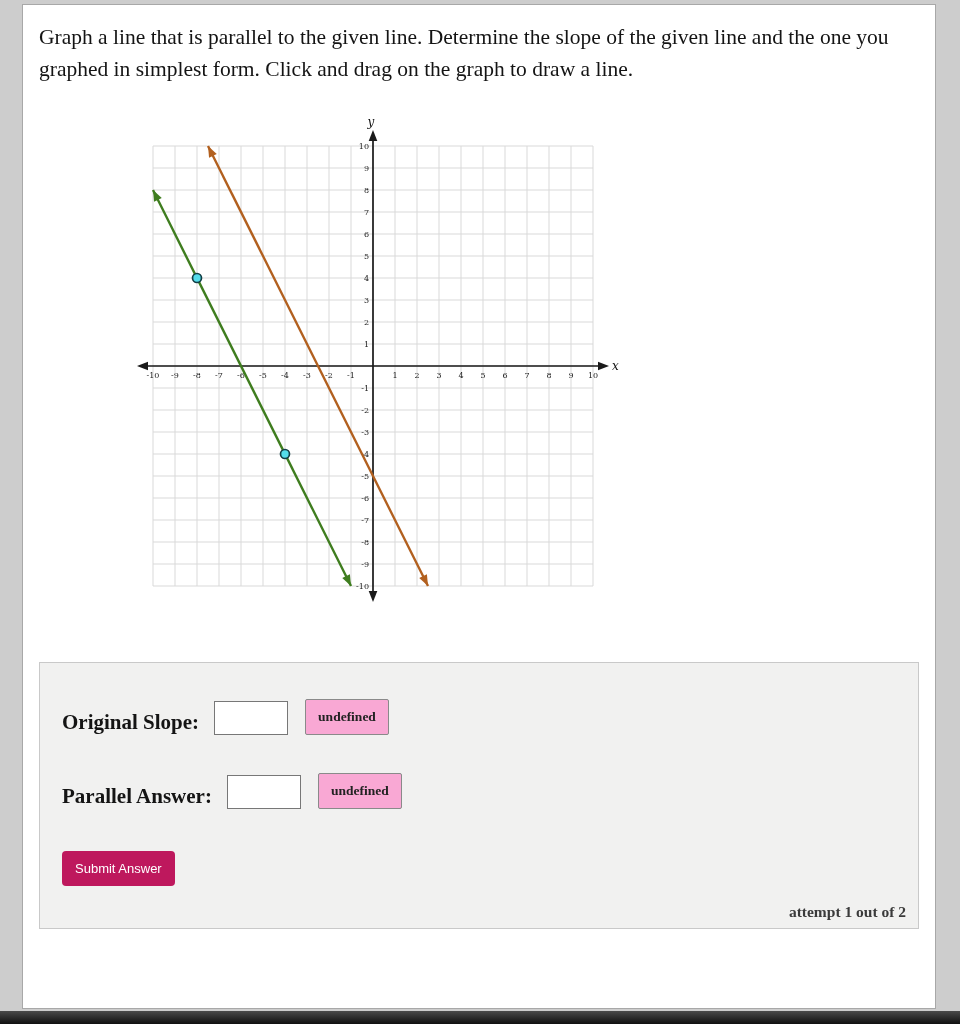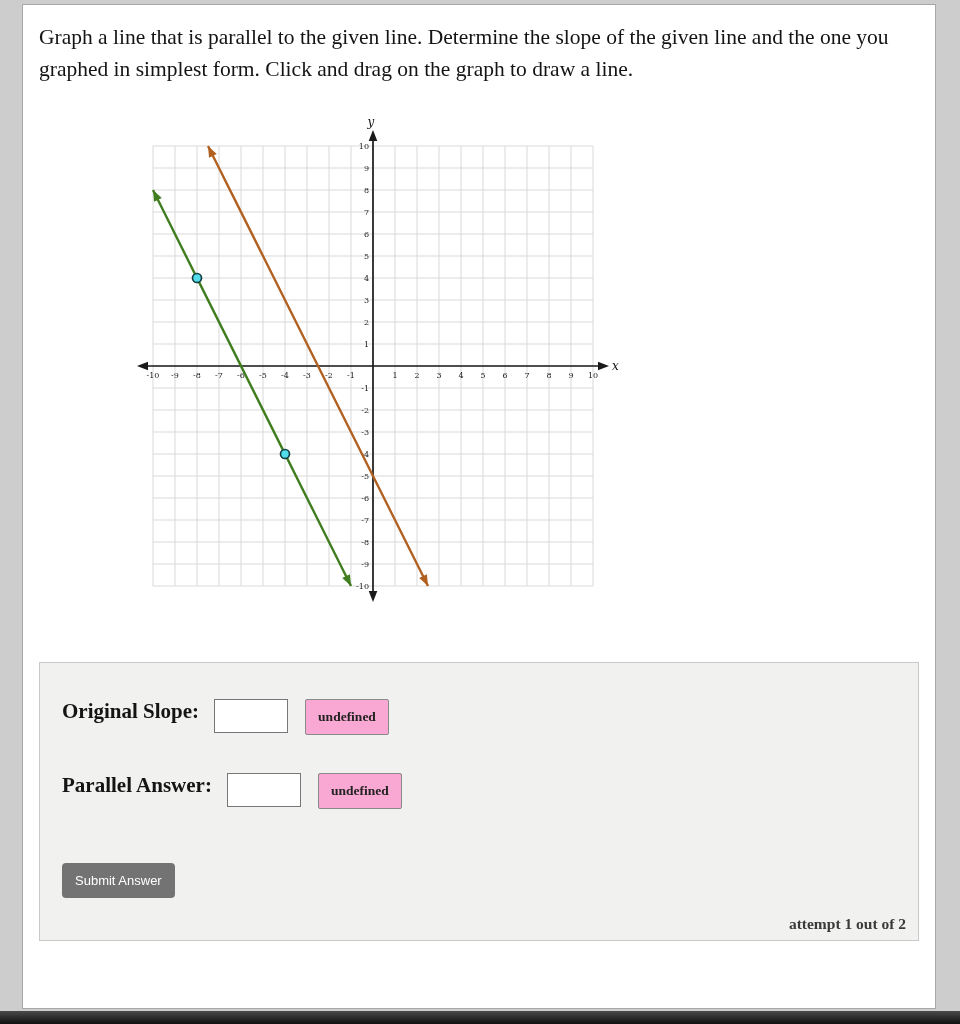--- a/index.html
+++ b/index.html
@@ -28,33 +28,33 @@
   }
   .graph-wrap{display:flex;justify-content:center;margin-top:12px;}
   svg .tick{font-family:"DejaVu Serif",serif;font-size:8px;fill:#222;}
   svg .axis-letter{font-family:"DejaVu Serif",serif;font-size:12px;font-style:italic;fill:#111;}
   .answers-panel{
     margin:46px 16px 10px 16px;
     background:#f1f1f0;border:1px solid #c9c9c9;
     position:relative;
     padding:36px 22px 42px 22px;
   }
-  .answer-row{display:flex;align-items:flex-start;gap:15px;margin-bottom:38px;}
+  .answer-row{display:flex;align-items:flex-end;gap:15px;margin-bottom:38px;}
   .answer-label{font-size:21px;font-weight:bold;color:#141414;}
   .slope-input{
     width:64px;height:32px;border:1.5px solid #777;background:#fff;
     font-size:17px;font-family:"Liberation Serif",serif;padding:0 4px;box-sizing:content-box;
   }
   .undef-btn{
     margin-left:2px;background:#f9a8d4;border:1px solid #8a8a8a;border-radius:2px;
     font-family:"Liberation Serif","DejaVu Serif",serif;font-weight:bold;
     font-size:13.5px;color:#222;padding:9px 12px;cursor:pointer;
   }
   .submit-btn{
-    margin-top:16px;background:#737373;color:#ffffff;border:none;border-radius:4px;
+    margin-top:4px;background:#be185d;color:#ffffff;border:none;border-radius:4px;
     font-family:"Liberation Sans","DejaVu Sans",sans-serif;font-size:13px;
     padding:10px 13px;cursor:pointer;
   }
   .attempt{
     position:absolute;right:12px;bottom:7px;
     font-size:15.5px;font-weight:bold;color:#3a3a3a;
   }
 </style>
 </head>
 <body>

